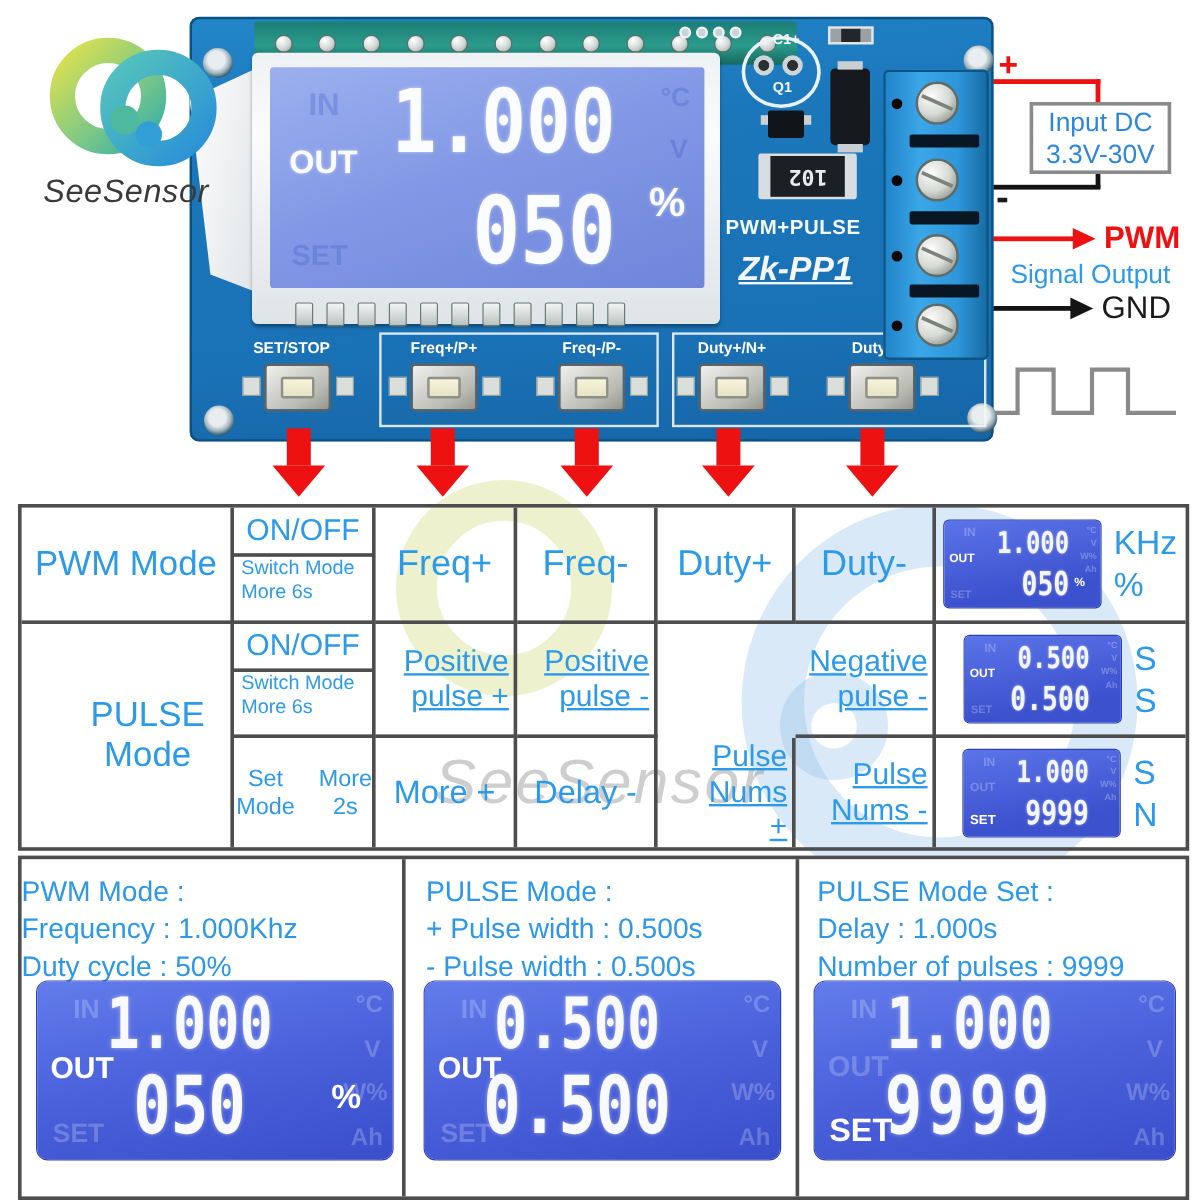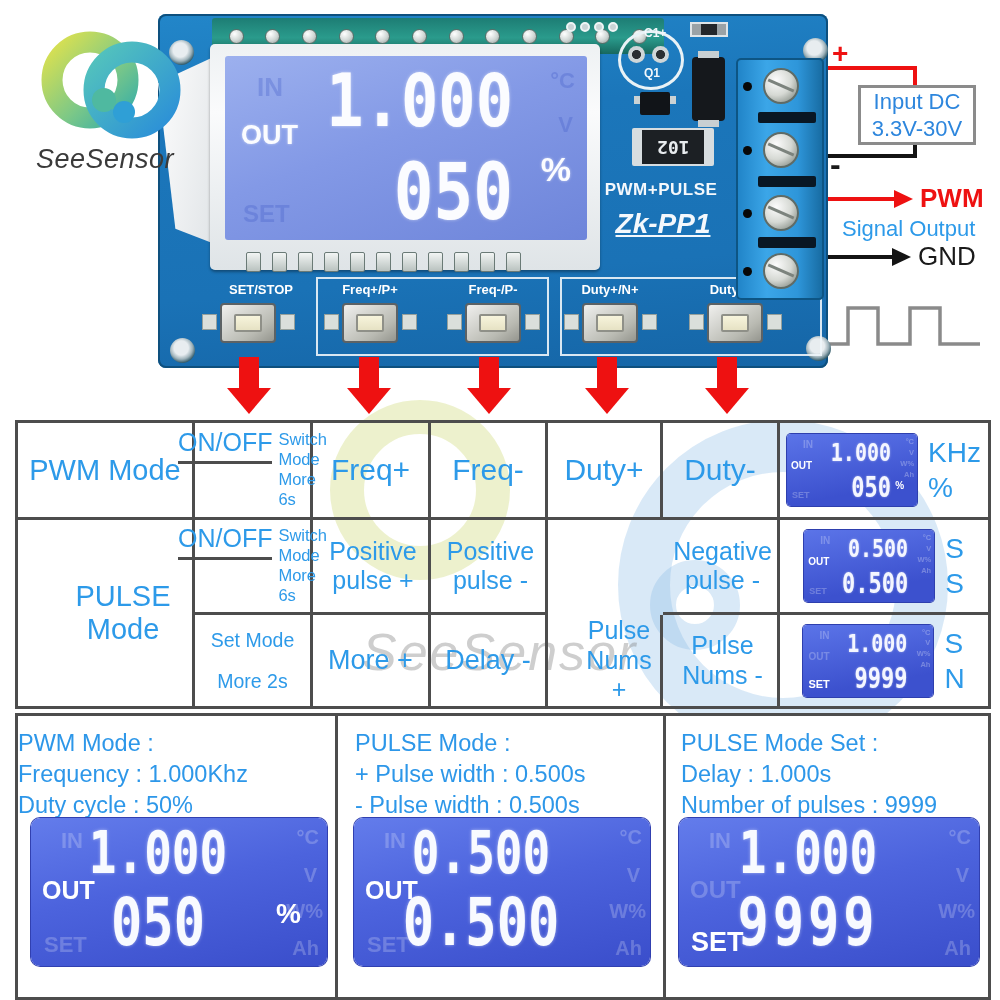--- a/index.html
+++ b/index.html
@@ -86,26 +86,26 @@
 
   
   .ftable { position:absolute; left:15px; top:420px; width:976px; height:289px; border:3px solid #4d4d4d;
             display:grid; grid-template-columns:177px 118px 118px 117px 115px 117px 208px;
             grid-template-rows:97px 95px 91px; z-index:10; }
   .cell { border-right:3px solid #4d4d4d; border-bottom:3px solid #4d4d4d; display:flex; align-items:center; justify-content:center;
           color:#2d9ae9; text-align:center; }
   .cell.last-col { border-right:none; } .cell.last-row { border-bottom:none; }
   .mode-cell { font-size:29px; }
   .fn-big { font-size:30px; }
-  .fn-mid { font-size:25px; justify-content:flex-start; text-align:center; padding:0 4px 0 9px; line-height:1.18; }
-  .sub-stack { align-items:stretch; padding:0; }
+  .fn-mid { font-size:25px; justify-content:flex-start; text-align:right; padding:0 4px 0 9px; line-height:1.18;text-decoration:underline; }
+  .sub-stack { flex-direction:column; align-items:stretch; padding:0; }
   .sub-top { height:44%; border-bottom:3px solid #4d4d4d; display:flex; align-items:center; justify-content:center; font-size:25px; }
-  .sub-bot { flex:1; display:flex; flex-direction:column; justify-content:center; padding-left:6px; font-size:16.5px;
+  .sub-bot { flex:1; display:flex; flex-direction:column; padding-left:6px; font-size:16.5px;
              line-height:1.2; text-align:left; }
-  .setmode { flex-direction:column; gap:18px; font-size:19.5px; }
+  .setmode { flex-direction:row; gap:18px; font-size:19.5px; }
   .lcd-cell { gap:11px; }
 
   .mini-lcd { position:relative; width:130px; height:72px; border-radius:4px;
               background:linear-gradient(170deg,#5b74e8,#3c51ce 75%); box-shadow:0 0 0 1px #2e3fae; }
   .mg { position:absolute; color:rgba(255,255,255,0.25); font-weight:bold; }
   .m-active { position:absolute; color:#fff; font-weight:bold; font-size:10px; }
   .m-row { position:absolute; right:26px; font-family:"DejaVu Sans Mono","Liberation Mono",monospace; font-weight:bold;
            color:#f4f6ff; transform:scaleY(1.25); transform-origin:center; text-shadow:0 0 2px rgba(255,255,255,0.5); }
   .m-ghost-col { position:absolute; right:3px; top:3px; font-size:7.5px; line-height:1.45; text-align:right;
                  color:rgba(255,255,255,0.28); font-weight:bold; }
@@ -214,21 +214,21 @@
         <div class="lcd-pin"></div>
         <div class="lcd-pin"></div>
       <div class="lcd-pin"></div>
         <div class="lcd-pin"></div>
         <div class="lcd-pin"></div>
     </div>
 
     <div class="grp-box" style="left:158px; top:263px; width:233px; height:79px;"></div>
     <div class="grp-box" style="left:402px; top:263px; width:262px; height:79px;"></div>
 
-    <div class="btn-label" style="left:48px;">SET/STOP</div>
+    <div class="btn-label" style="left:30px;">SET/STOP</div>
     <div class="btn-label" style="left:157px;">Freq+/P+</div>
     <div class="btn-label" style="left:280px;">Freq-/P-</div>
     <div class="btn-label" style="left:397px;">Duty+/N+</div>
     <div class="btn-label" style="left:522px;">Duty-/N-</div>
 
     <div class="stub" style="left:44px;"></div>
       <div class="stub" style="left:122px;"></div>
     <div class="stub" style="left:166px;"></div>
       <div class="stub" style="left:244px;"></div>
     <div class="stub" style="left:289px;"></div>

